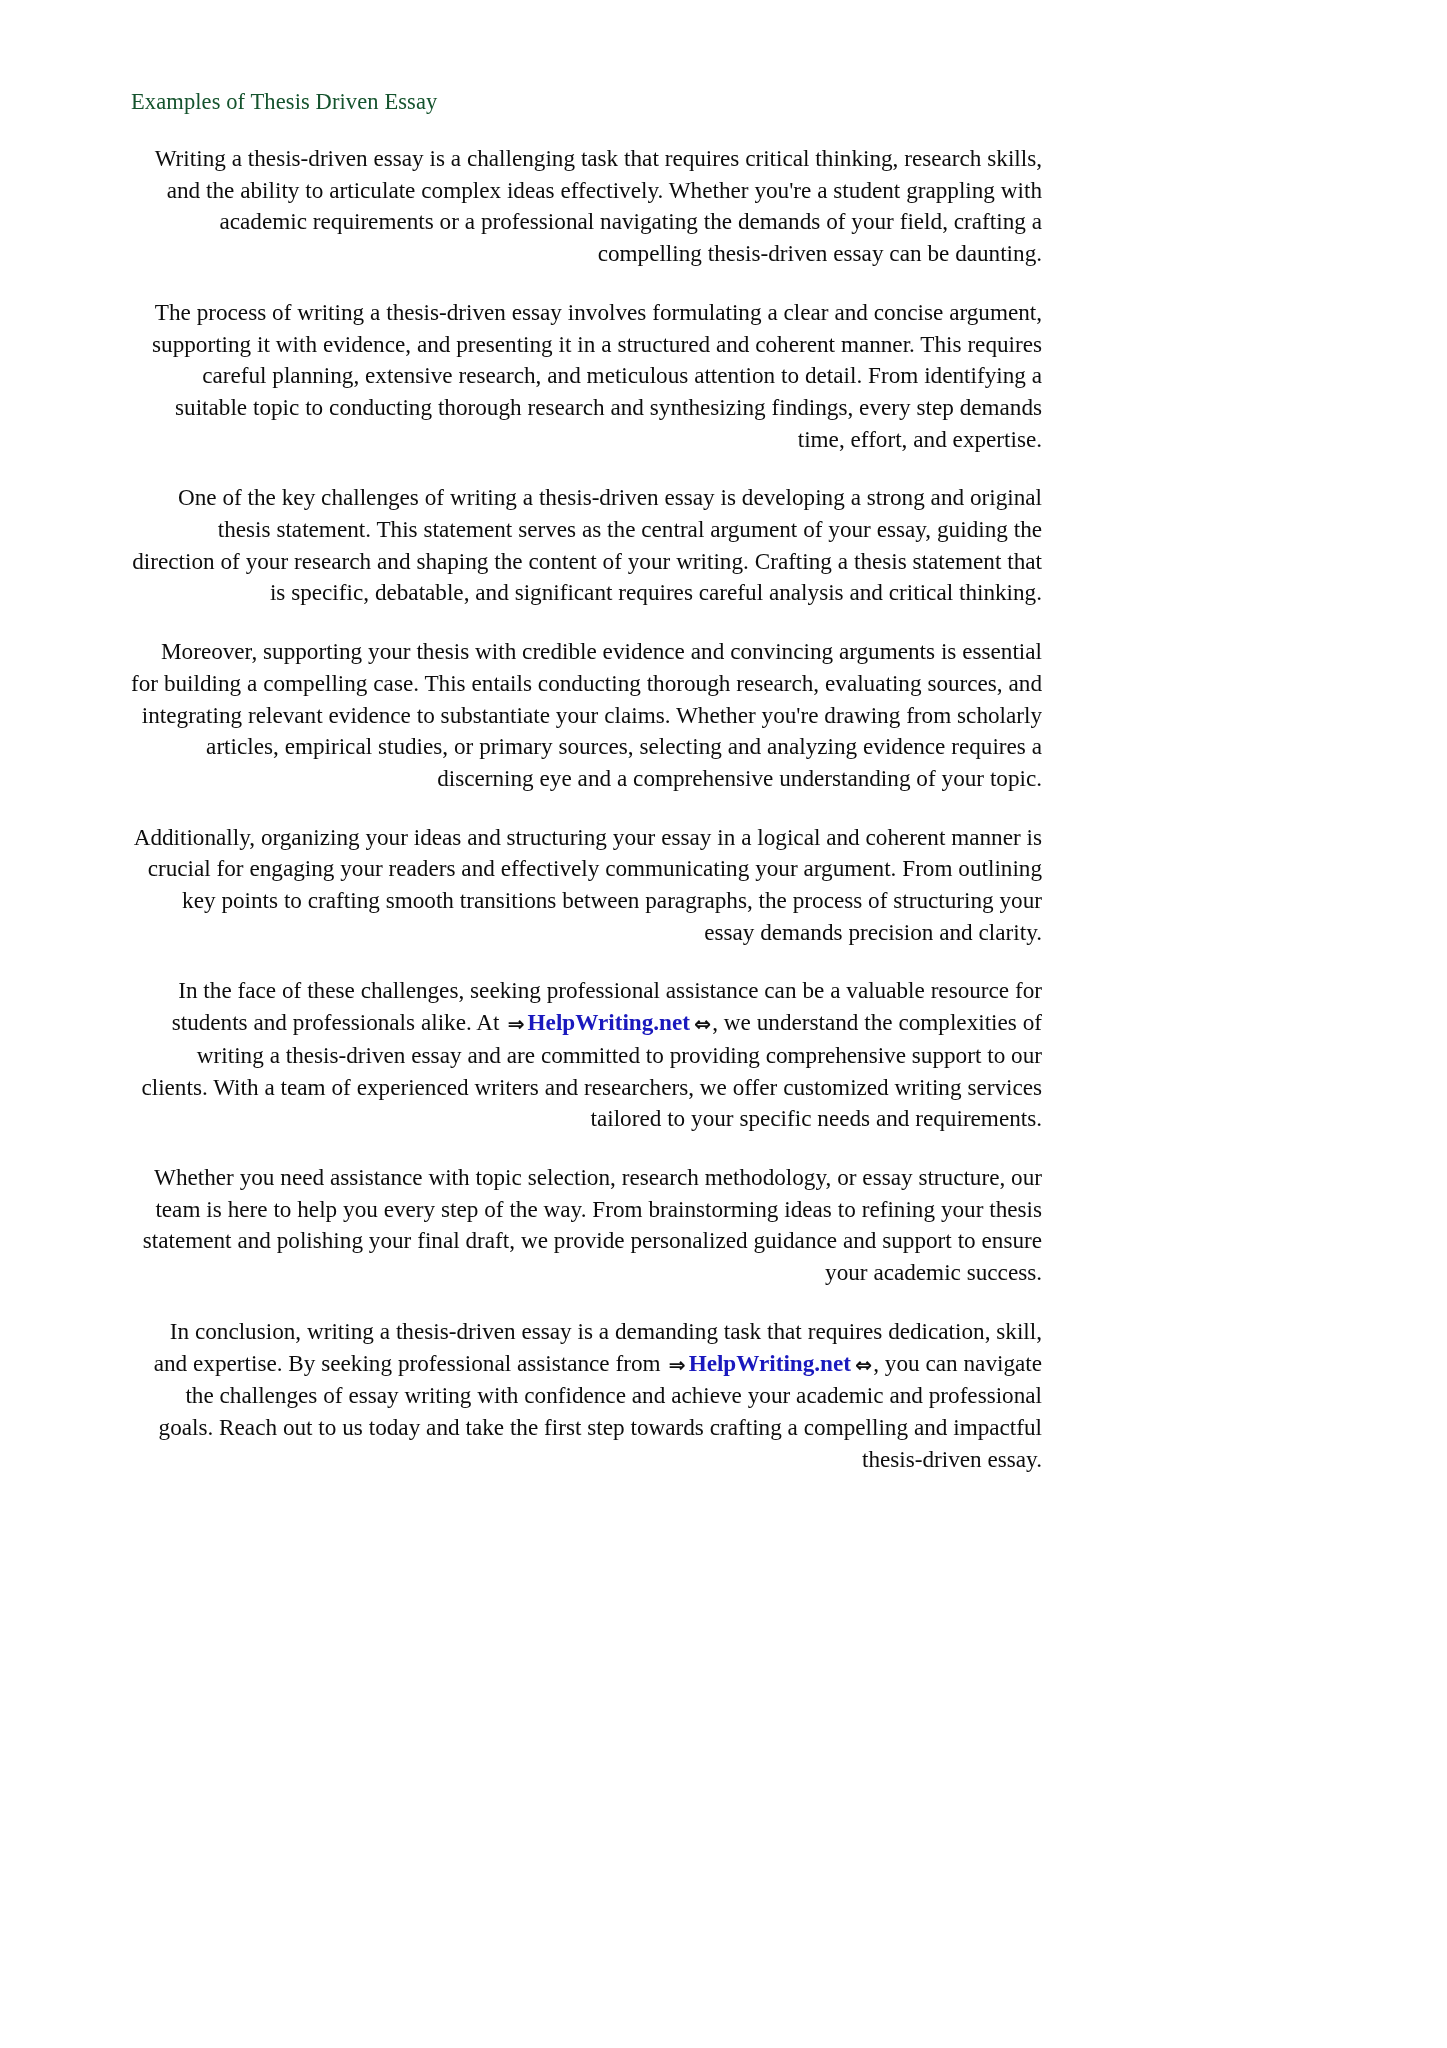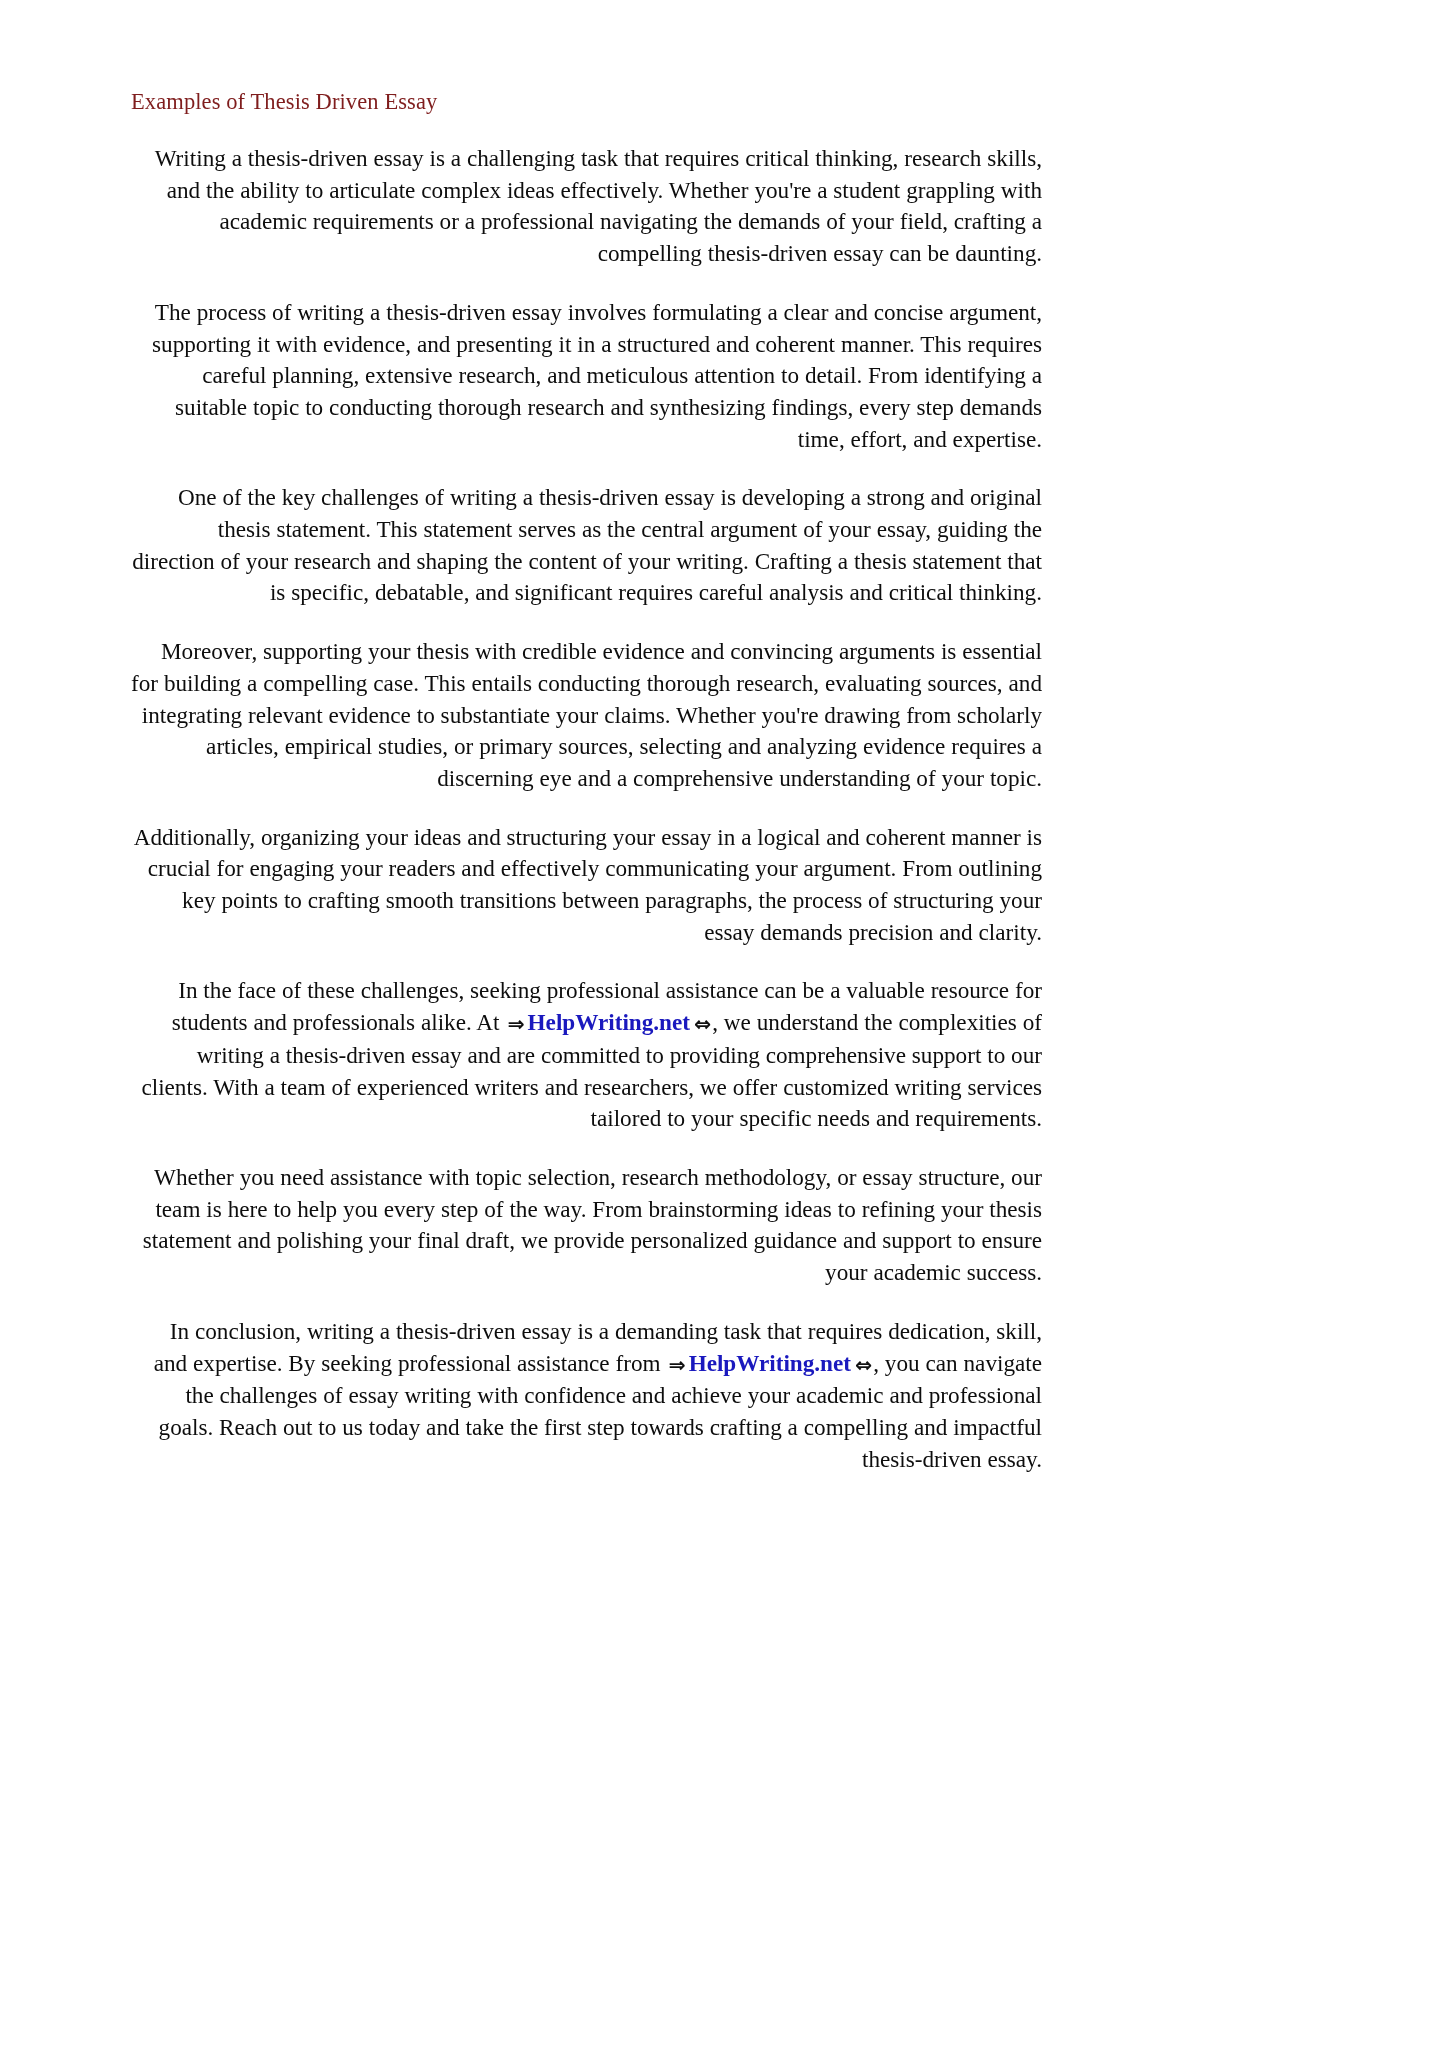--- a/index.html
+++ b/index.html
@@ -24,21 +24,21 @@
     left: 131px;
     top: 88px;
     width: 911px;
   }
   .doc-title {
     font-size: 22.5px;
     line-height: 27px;
     font-weight: normal;
     margin: 0 0 28px 0;
     letter-spacing: 0.1px;
-    color: #7f1d1d;
+    color: #14532d;
   }
   .para {
     font-size: 23.2px;
     line-height: 31.7px;
     margin: 0 0 27px 0;
     text-align: right;
     color: #0d0d0d;
     letter-spacing: -0.01px;
     word-spacing: 0.1px;
   }

